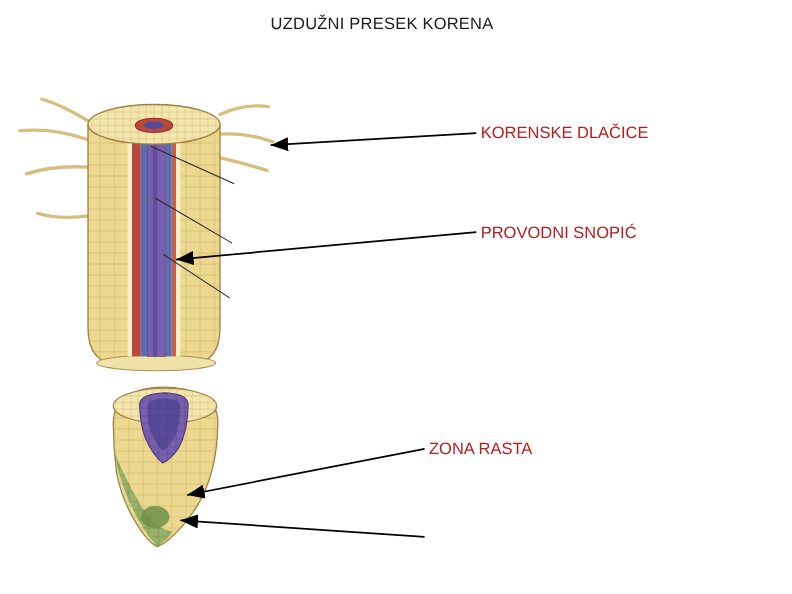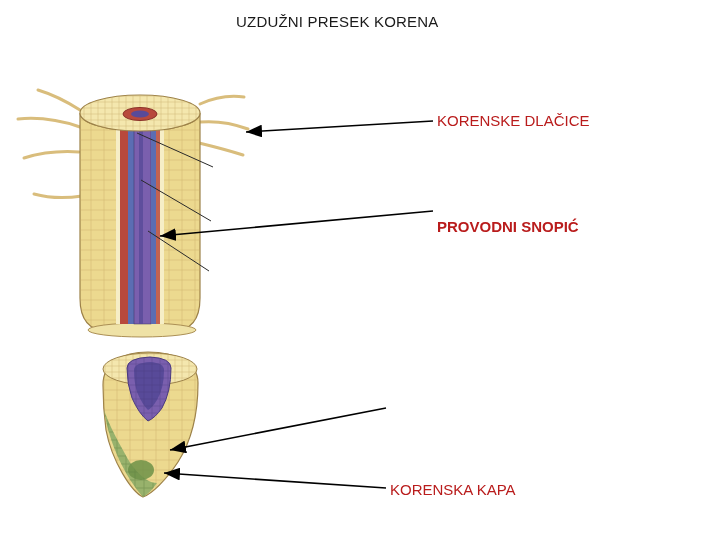--- a/index.html
+++ b/index.html
@@ -1,21 +1,21 @@
 <!DOCTYPE html>
 <html><head>
 <meta charset="utf-8">
 <style>
   html,body{margin:0;padding:0;background:#ffffff;}
   body{width:720px;height:540px;position:relative;font-family:"Liberation Sans",sans-serif;overflow:hidden;}
   .page{position:absolute;inset:0;background:#ffffff;}
-  .title{position:absolute;left:236px;top:13px;font-size:15px;color:#1a1a1a;letter-spacing:.2px;white-space:nowrap;}
+  .title{position:absolute;left:246px;top:13px;font-size:15px;color:#1a1a1a;letter-spacing:.2px;white-space:nowrap;}
   .lbl{position:absolute;font-size:15px;color:#b91c1c;white-space:nowrap;}
   .lbl-root-hairs{left:437px;top:112px;}
-  .lbl-vascular{left:437px;top:218px;font-weight:bold;}
+  .lbl-vascular{left:437px;top:203px;}
   .lbl-growth{left:390px;top:400px;}
   .lbl-cap{left:390px;top:481px;}
   svg{position:absolute;left:0;top:0;}
 </style>
 </head>
 <body>
 
 <div class="page">
 
   <div class="title">UZDUŽNI PRESEK KORENA</div>
@@ -97,15 +97,15 @@
     <g stroke="#000000" stroke-width="1.6" fill="none">
       <line x1="433" y1="121" x2="246" y2="132" marker-end="url(#arrowhead)"></line>
       <line x1="433" y1="211" x2="160" y2="236" marker-end="url(#arrowhead)"></line>
       <line x1="386" y1="408" x2="170" y2="450" marker-end="url(#arrowhead)"></line>
       <line x1="386" y1="488" x2="164" y2="473" marker-end="url(#arrowhead)"></line>
     </g>
   </svg>
 
   <div class="lbl lbl-root-hairs">KORENSKE DLAČICE</div>
   <div class="lbl lbl-vascular">PROVODNI SNOPIĆ</div>
-  <div class="lbl lbl-cap">KORENSKA KAPA</div>
+  <div class="lbl lbl-growth">ZONA RASTA</div>
 
 </div>
 
 </body></html>

